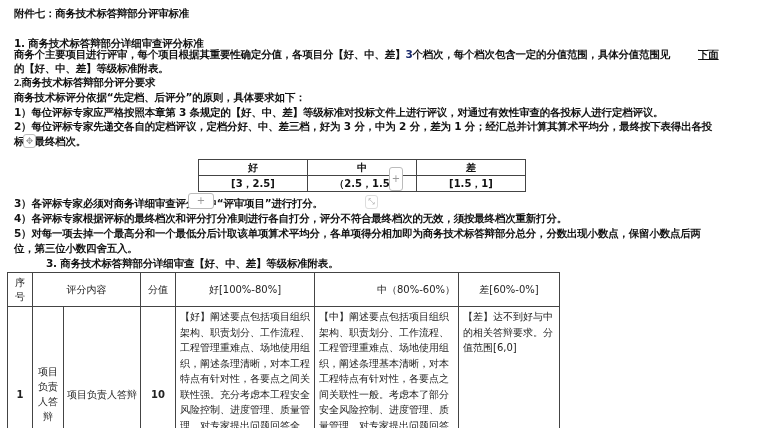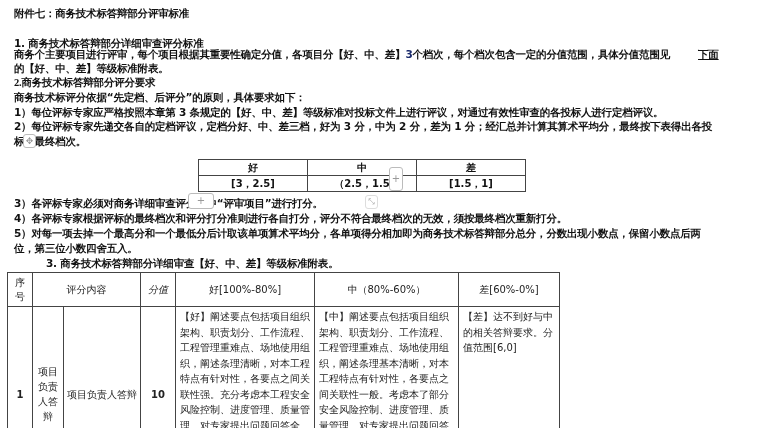--- a/index.html
+++ b/index.html
@@ -55,23 +55,23 @@
 <div class="line" style="top:211px;">4）各评标专家根据评标的最终档次和评分打分准则进行各自打分，评分不符合最终档次的无效，须按最终档次重新打分。</div>
 <div class="line" style="top:226px;">5）对每一项去掉一个最高分和一个最低分后计取该单项算术平均分，各单项得分相加即为商务技术标答辩部分总分，分数出现小数点，保留小数点后两</div>
 <div class="line" style="top:241px;">位，第三位小数四舍五入。</div>
 <div class="line" style="top:256px;margin-left:32px;">3. 商务技术标答辩部分详细审查【好、中、差】等级标准附表。</div>
 
 <table class="main">
   <tbody>
       <tr style="height:34px;">
     <td style="width:18px;margin-top:20px;">序号</td>
     <td colspan="2" style="width:100px;">评分内容</td>
-    <td style="width:28px;font-style:italic;">分值</td>
+    <td style="width:28px;">分值</td>
     <td style="width:130px;">好[100%-80%]</td>
-    <td style="width:135px;">中（80%-60%）</td>
+    <td style="width:135px;text-align:right;">中（80%-60%）</td>
     <td style="width:92px;">差[60%-0%]</td>
   </tr>
   <tr>
     <td style="font-weight:bold;">1</td>
     <td style="width:24px;line-height:15px;">项目负责人答辩</td>
     <td style="width:70px;line-height:15px;">项目负责人答辩</td>
     <td style="font-weight:bold;">10</td>
     <td class="desc" style="width:130px;">【好】阐述要点包括项目组织架构、职责划分、工作流程、工程管理重难点、场地使用组织，阐述条理清晰，对本工程特点有针对性，各要点之间关联性强。充分考虑本工程安全风险控制、进度管理、质量管理。对专家提出问题回答全面，答案对本工程特点针对性强。分值范围[10,8]</td>
     <td class="desc" style="width:135px;">【中】阐述要点包括项目组织架构、职责划分、工作流程、工程管理重难点、场地使用组织，阐述条理基本清晰，对本工程特点有针对性，各要点之间关联性一般。考虑本了部分安全风险控制、进度管理、质量管理。对专家提出问题回答不够全面，答案对本工程特点针对性一般。分值范围（8,6）</td>
     <td class="desc" style="width:92px;">【差】达不到好与中的相关答辩要求。分值范围[6,0]</td>

